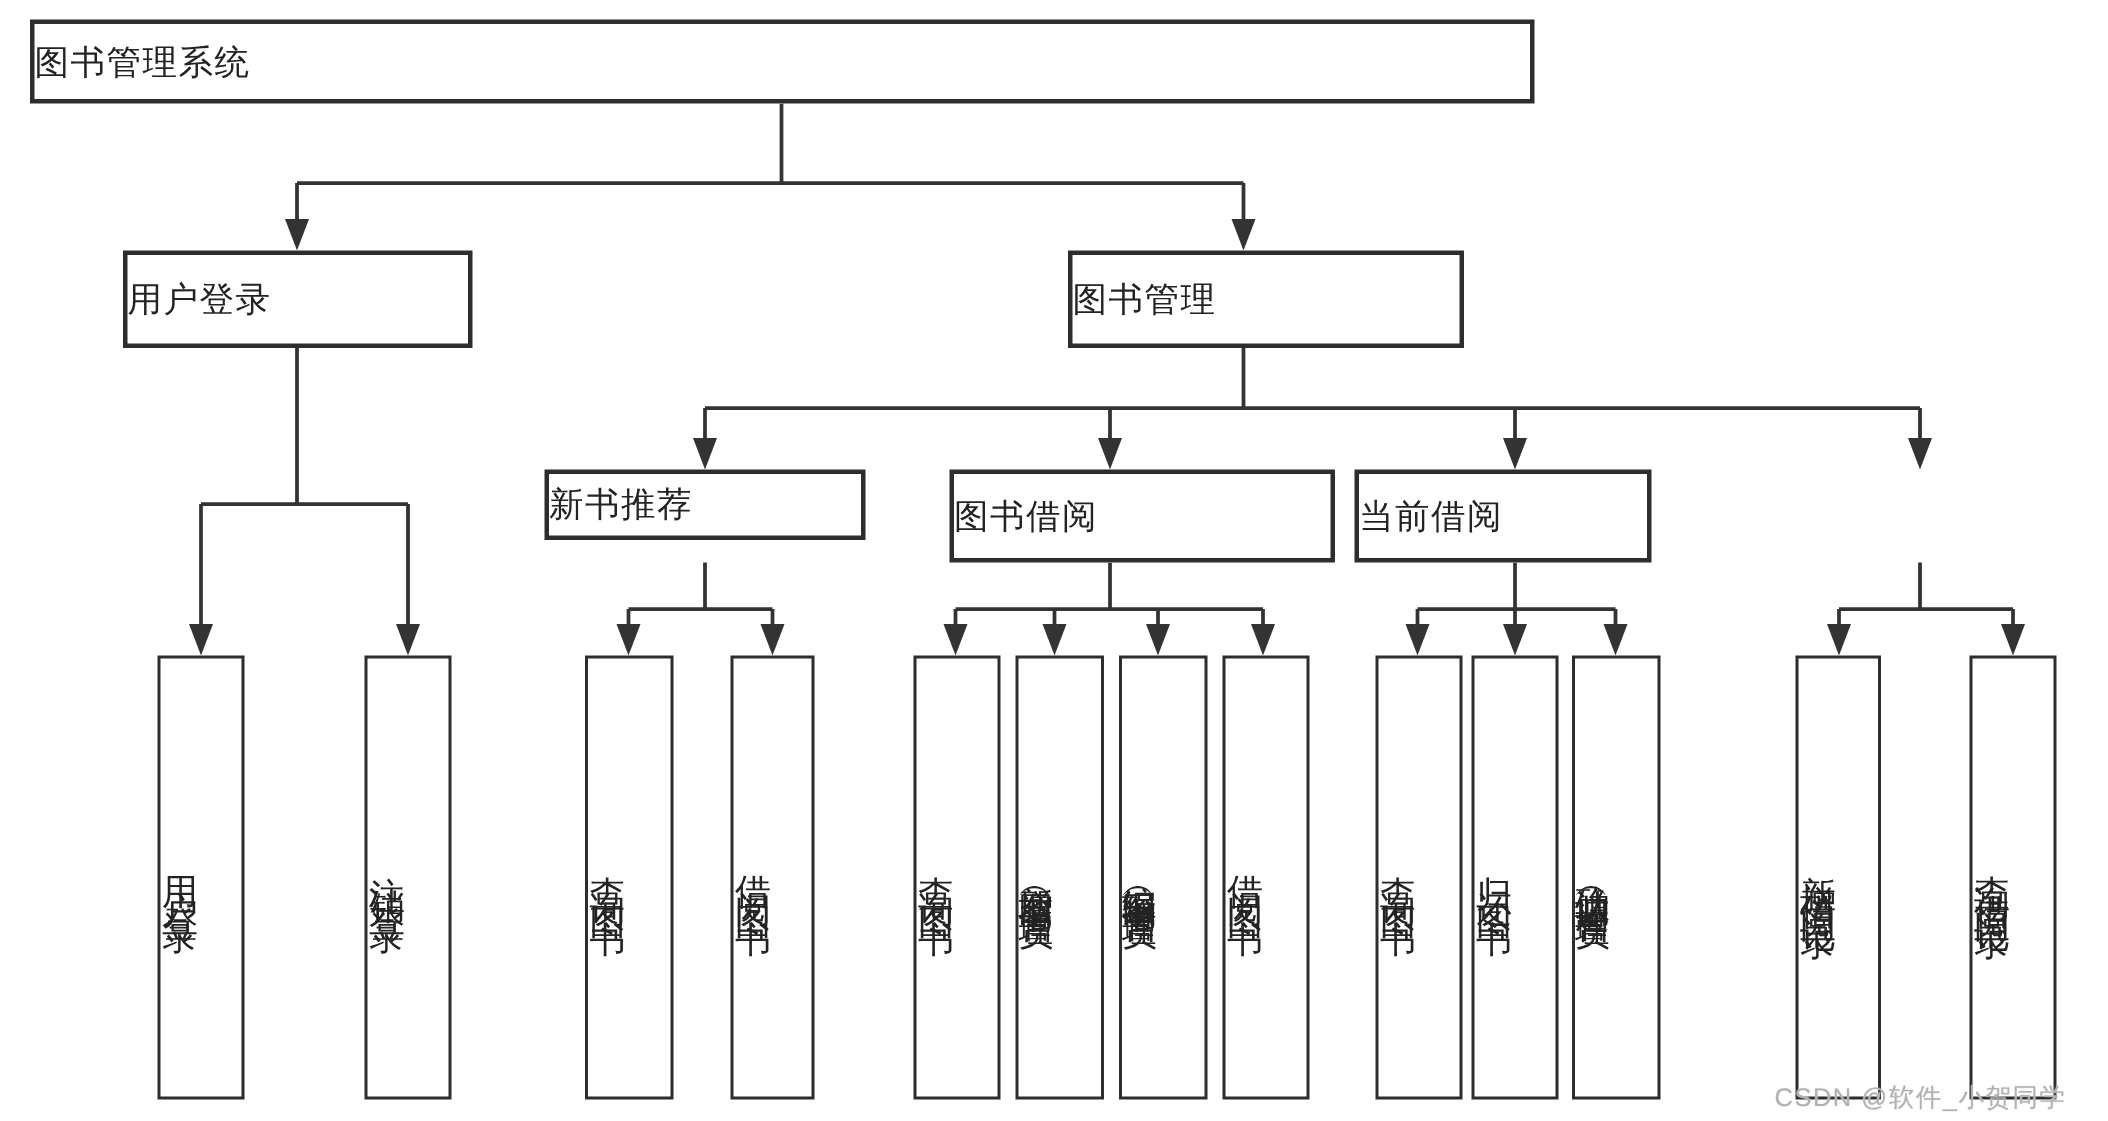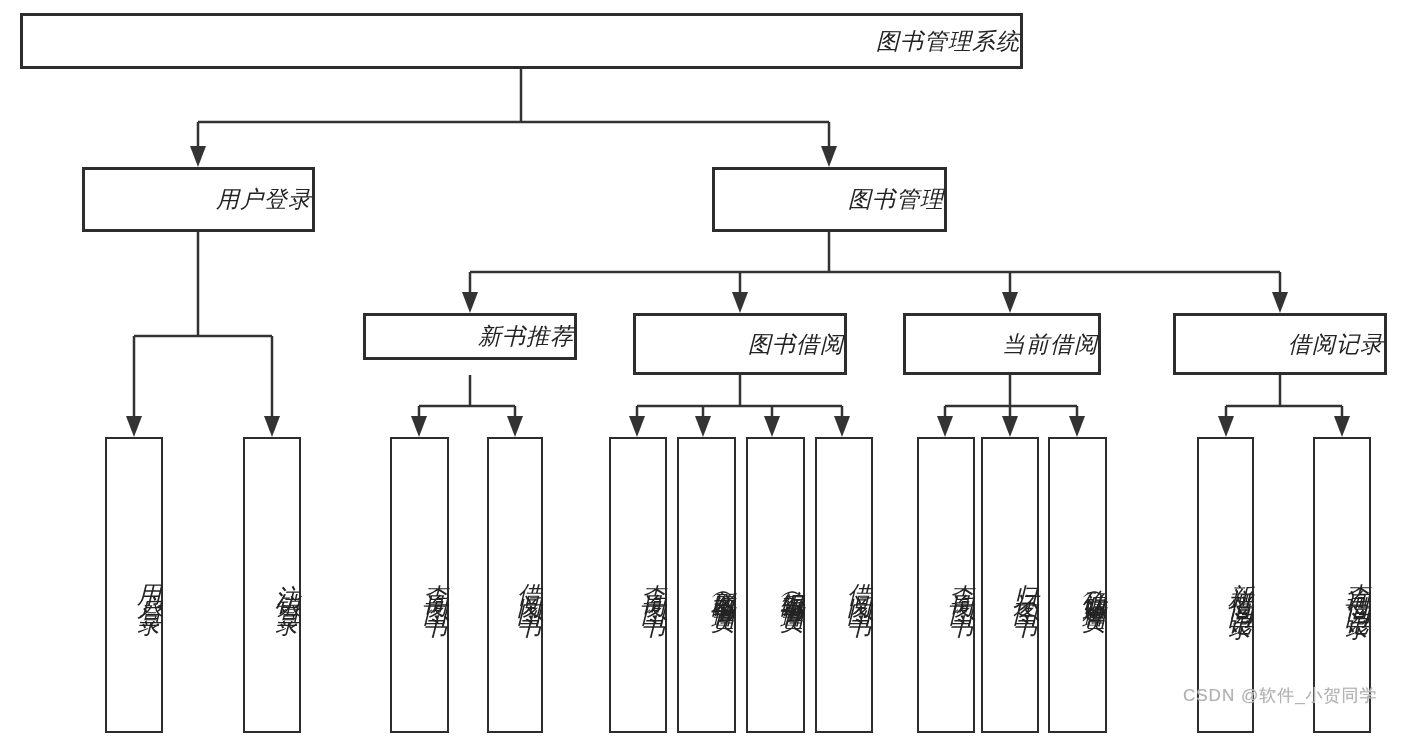--- a/index.html
+++ b/index.html
@@ -12,24 +12,23 @@
     overflow: hidden;
   }
   #wires { position: absolute; left: 0; top: 0; }
   .box {
     position: absolute;
     background: #ffffff;
     border: 3px solid #2d2d2d;
     box-sizing: border-box;
     display: flex;
     align-items: center;
-    justify-content: flex-end;
+    justify-content: flex-start;
     color: #232323;
     z-index: 2;
-    font-style: italic;
   }
   .box.h span {
     font-size: 23px;
     letter-spacing: 1px;
     white-space: nowrap;
   }
   .box.v {
     top: 437px;
     height: 296px;
     border-width: 2.5px;
@@ -39,21 +38,21 @@
     text-orientation: mixed;
     line-height: 1;
     font-size: 24px;
   }
   .sp-lg { letter-spacing: 10px; }
   .sp-md { letter-spacing: 7px; }
   .sp-sm { letter-spacing: 3px; font-size: 23px; }
   .watermark {
     position: absolute;
     left: 1183px;
-    top: 684px;
+    top: 720px;
     font-size: 17px;
     color: #b1b1b1;
     letter-spacing: 1px;
     white-space: nowrap;
     z-index: 3;
     text-shadow: 0 0 1px #d8d8d8;
   }
 </style>
 </head>
 <body>
@@ -100,35 +99,32 @@
     </g>
   </svg>
 
   <div class="box h" style="left:20px; top:13px; width:1003px; height:56px">
     <span>图书管理系统</span>
   </div>
 
   <div class="box h" style="left:82px; top:167px; width:233px; height:65px">
     <span>用户登录</span>
   </div>
-  <div class="box h" style="left:712px; top:167px; width:235px; height:65px">
+  <div class="box h" style="left:712px; top:167px; width:264px; height:65px">
     <span>图书管理</span>
   </div>
 
   <div class="box h" style="left:363px; top:313px; width:214px; height:47px">
     <span>新书推荐</span>
   </div>
-  <div class="box h" style="left:633px; top:313px; width:214px; height:62px">
+  <div class="box h" style="left:633px; top:313px; width:257px; height:62px">
     <span>图书借阅</span>
   </div>
   <div class="box h" style="left:903px; top:313px; width:198px; height:62px">
     <span>当前借阅</span>
-  </div>
-  <div class="box h" style="left:1173px; top:313px; width:214px; height:62px">
-    <span>借阅记录</span>
   </div>
 
   <div class="box v" style="left:105px; width:58px">
     <span class="vtext sp-lg">用户登录</span>
   </div>
   <div class="box v" style="left:243px; width:58px">
     <span class="vtext sp-lg">注销登录</span>
   </div>
 
   <div class="box v" style="left:390px; width:59px">

